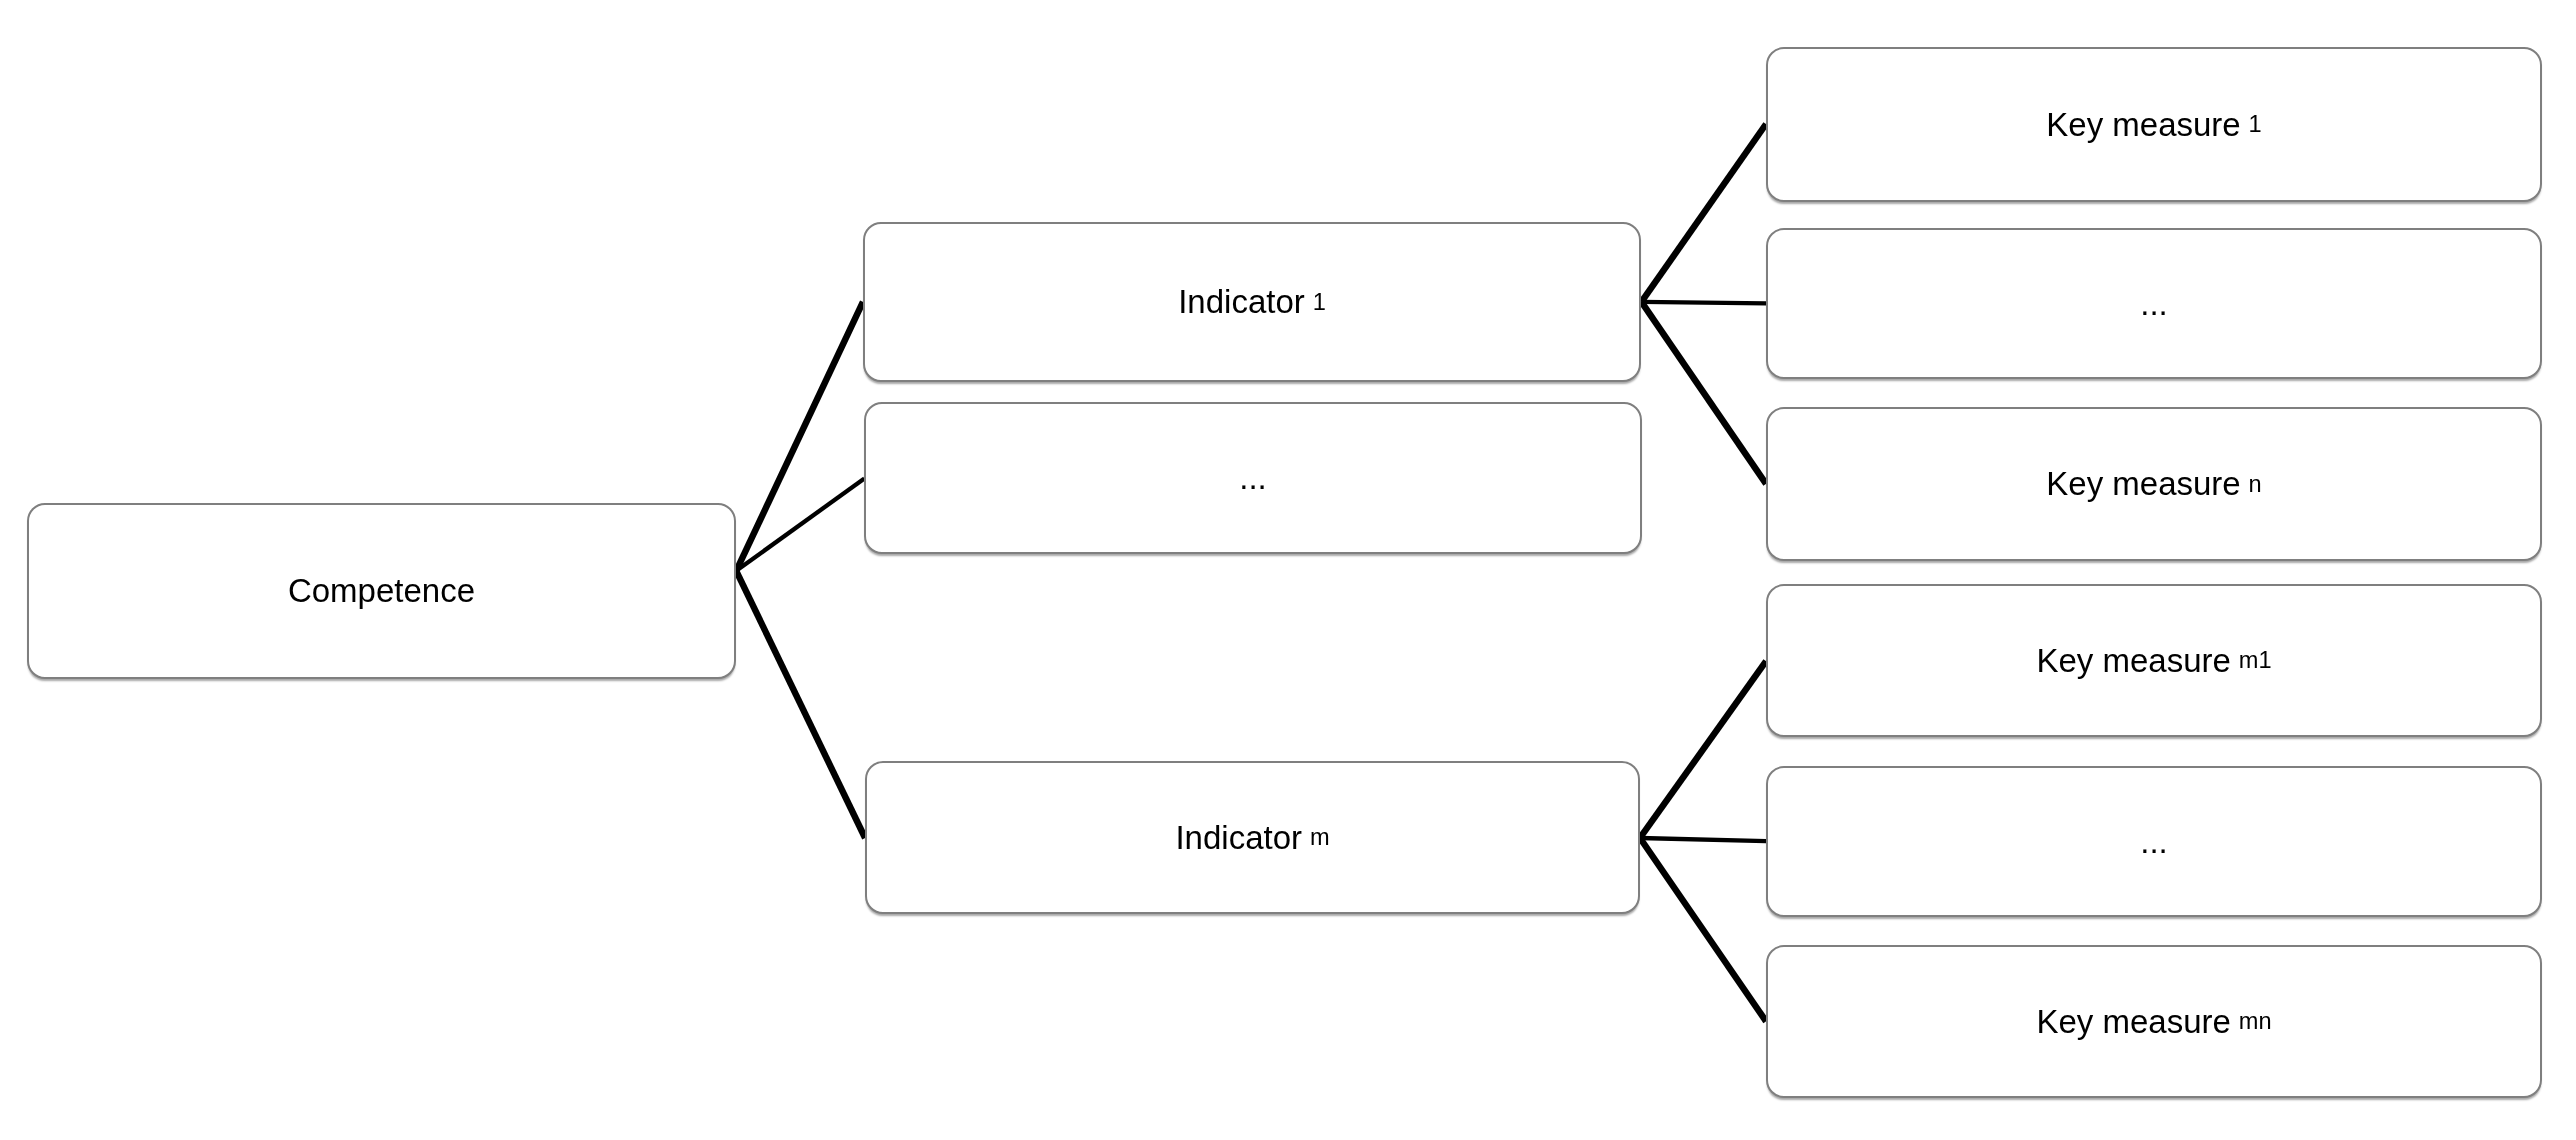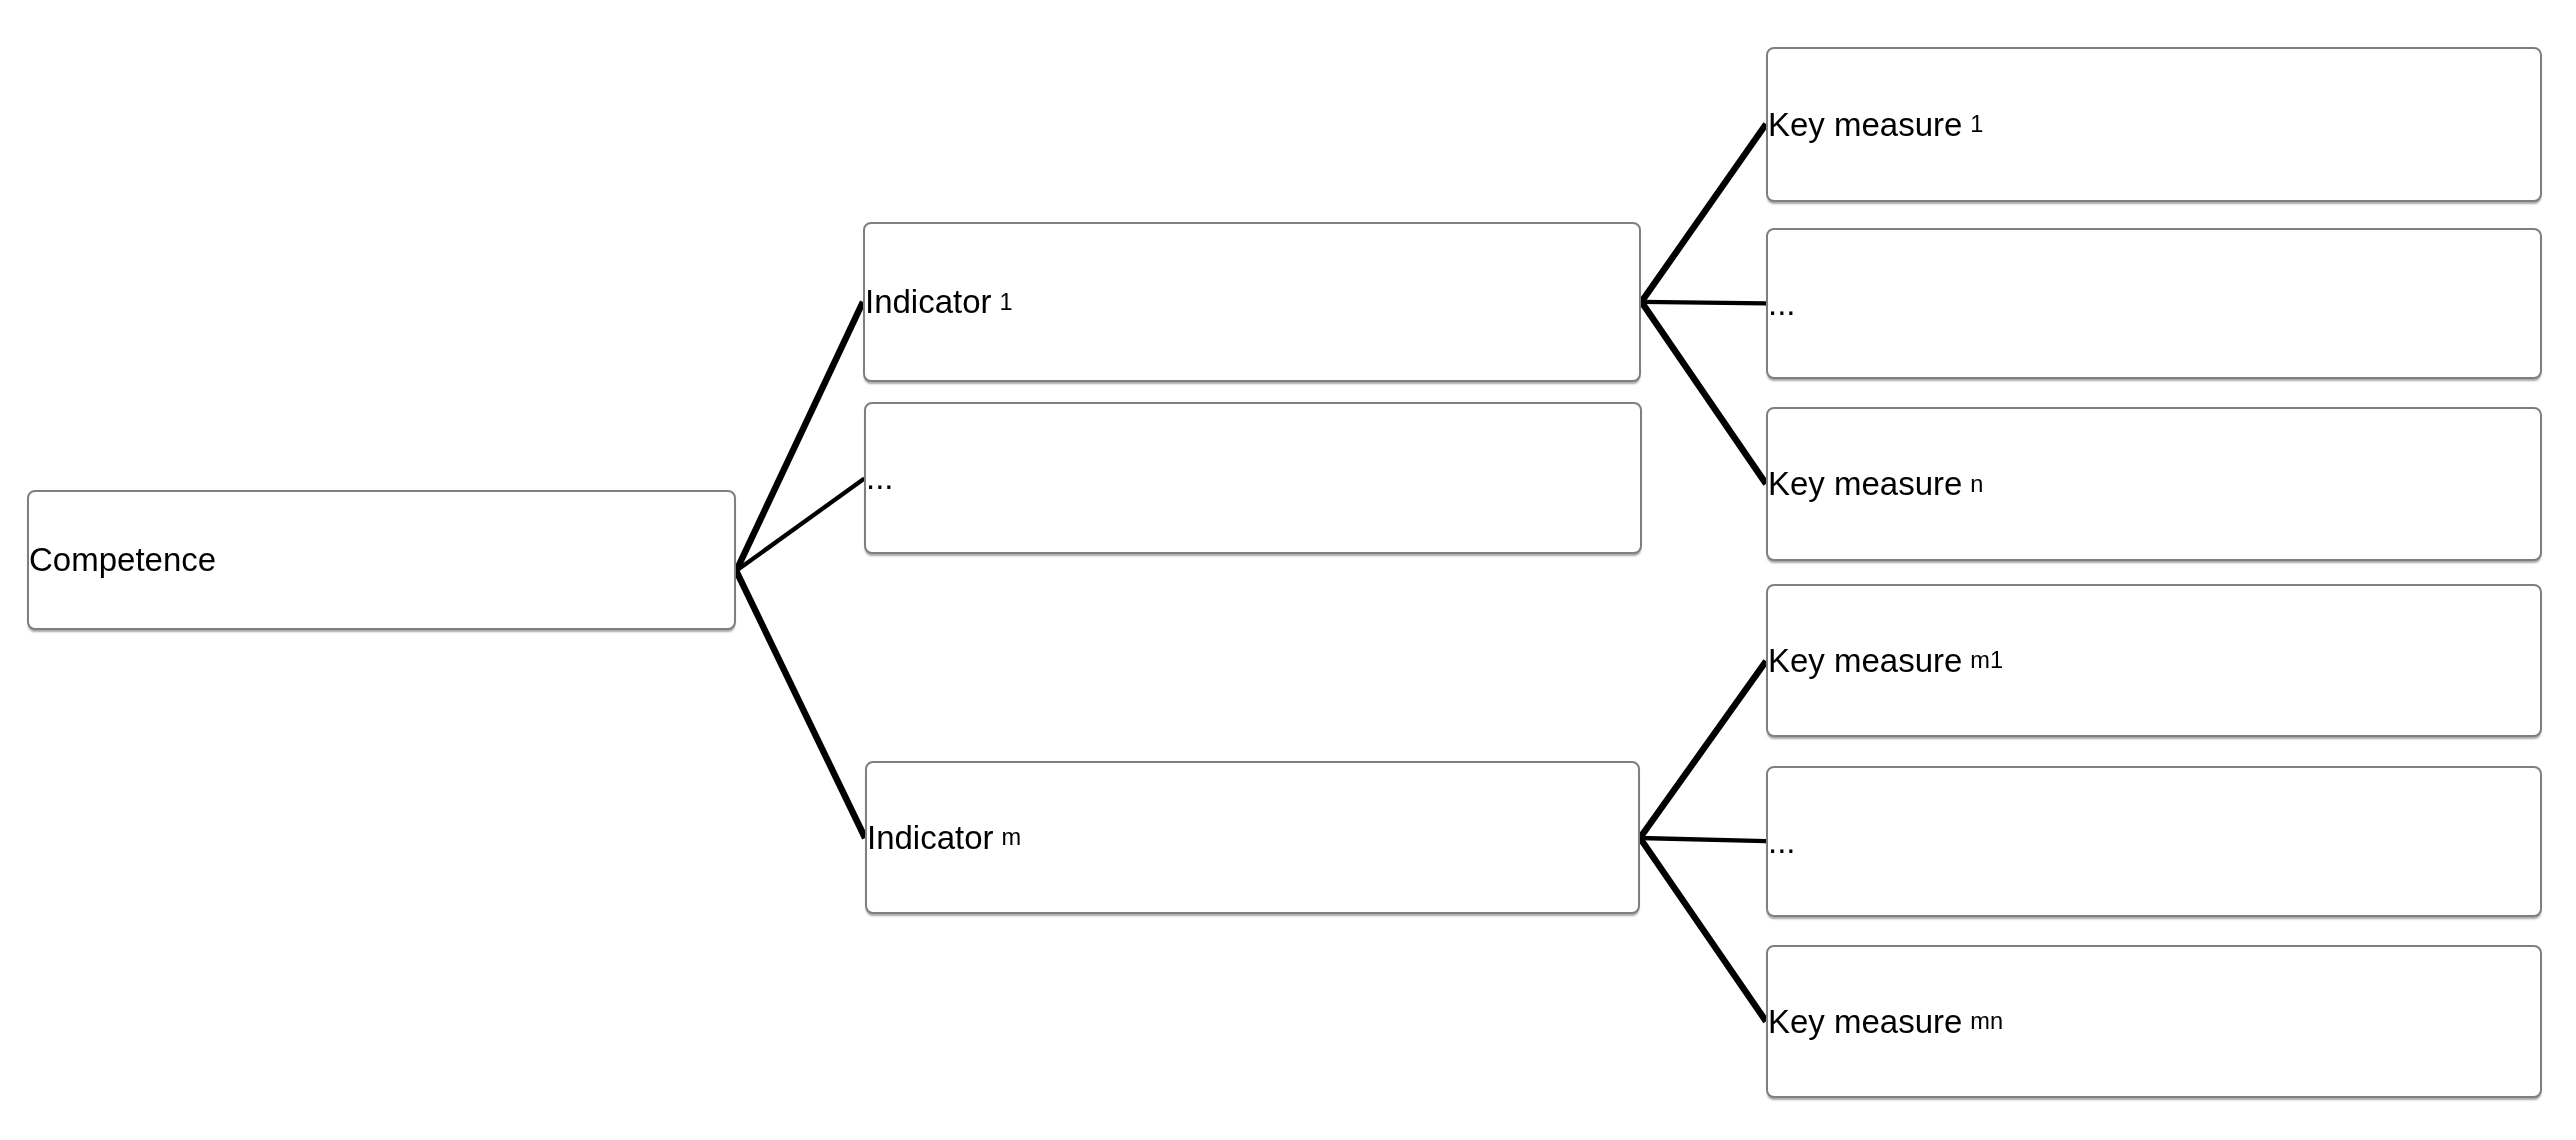--- a/index.html
+++ b/index.html
@@ -27,34 +27,35 @@
   }
   .edge{stroke:var(--line-color);stroke-linecap:butt;}
   .edge-thick{stroke-width:9px;}
   .edge-thin{stroke-width:6px;}
   .node{
     position:absolute;
     z-index:1;
     box-sizing:border-box;
     background:var(--box-fill);
     border:2.1px solid var(--border-color);
-    border-radius:8px;
+    border-radius:18px;
     box-shadow:0 2.9px 2.1px -1.4px rgba(0,0,0,0.35);
     display:flex;
     align-items:center;
+    justify-content:center;
     color:var(--text-color);
     font-size:33px;
     white-space:nowrap;
   }
   .node .sub{
     font-size:23.6px;
     margin-left:7.9px;
   }
   
-  .n-competence      {left:27px;   top:490px;  width:709px;  height:140px;}
+  .n-competence      {left:27px;   top:503px;  width:709px;  height:176px;}
   .n-indicator-1     {left:863px; top:222px;  width:778px; height:160px;}
   .n-indicator-dots  {left:864px; top:402px;  width:778px; height:152px;}
   .n-indicator-m     {left:865px; top:761px; width:775px; height:153px;}
   .n-km-1            {left:1766px; top:47px;   width:776px; height:155px;}
   .n-km-dots-top     {left:1766px; top:228px;  width:776px; height:151px;}
   .n-km-n            {left:1766px; top:407px;  width:776px; height:154px;}
   .n-km-m1           {left:1766px; top:584px;  width:776px; height:153px;}
   .n-km-dots-bottom  {left:1766px; top:766px; width:776px; height:151px;}
   .n-km-mn           {left:1766px; top:945px; width:776px; height:153px;}
 </style>

